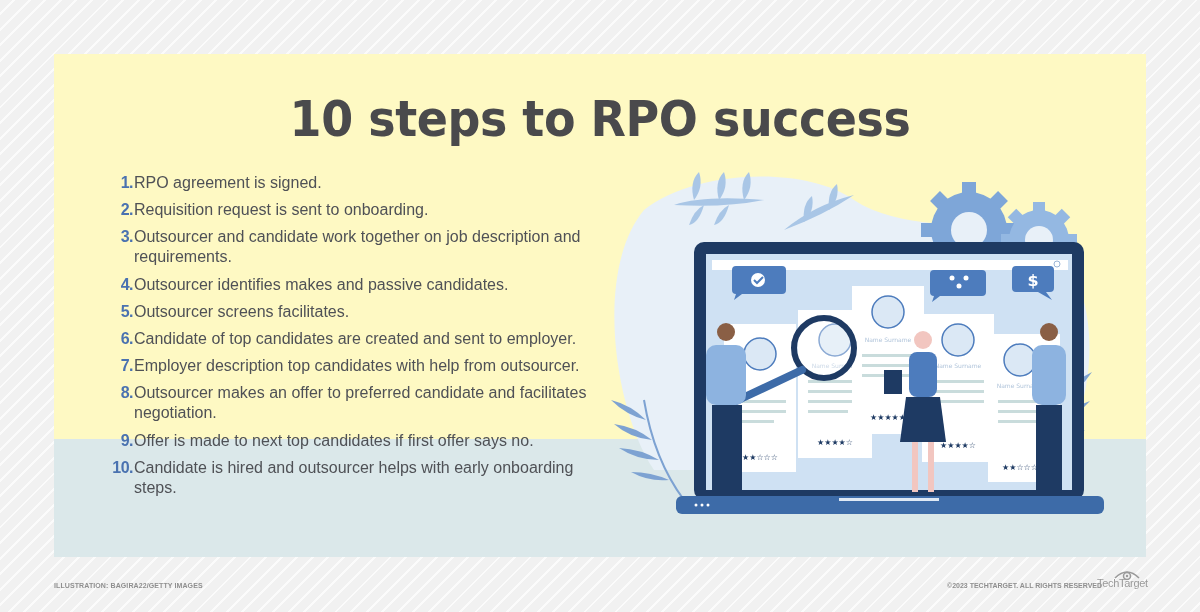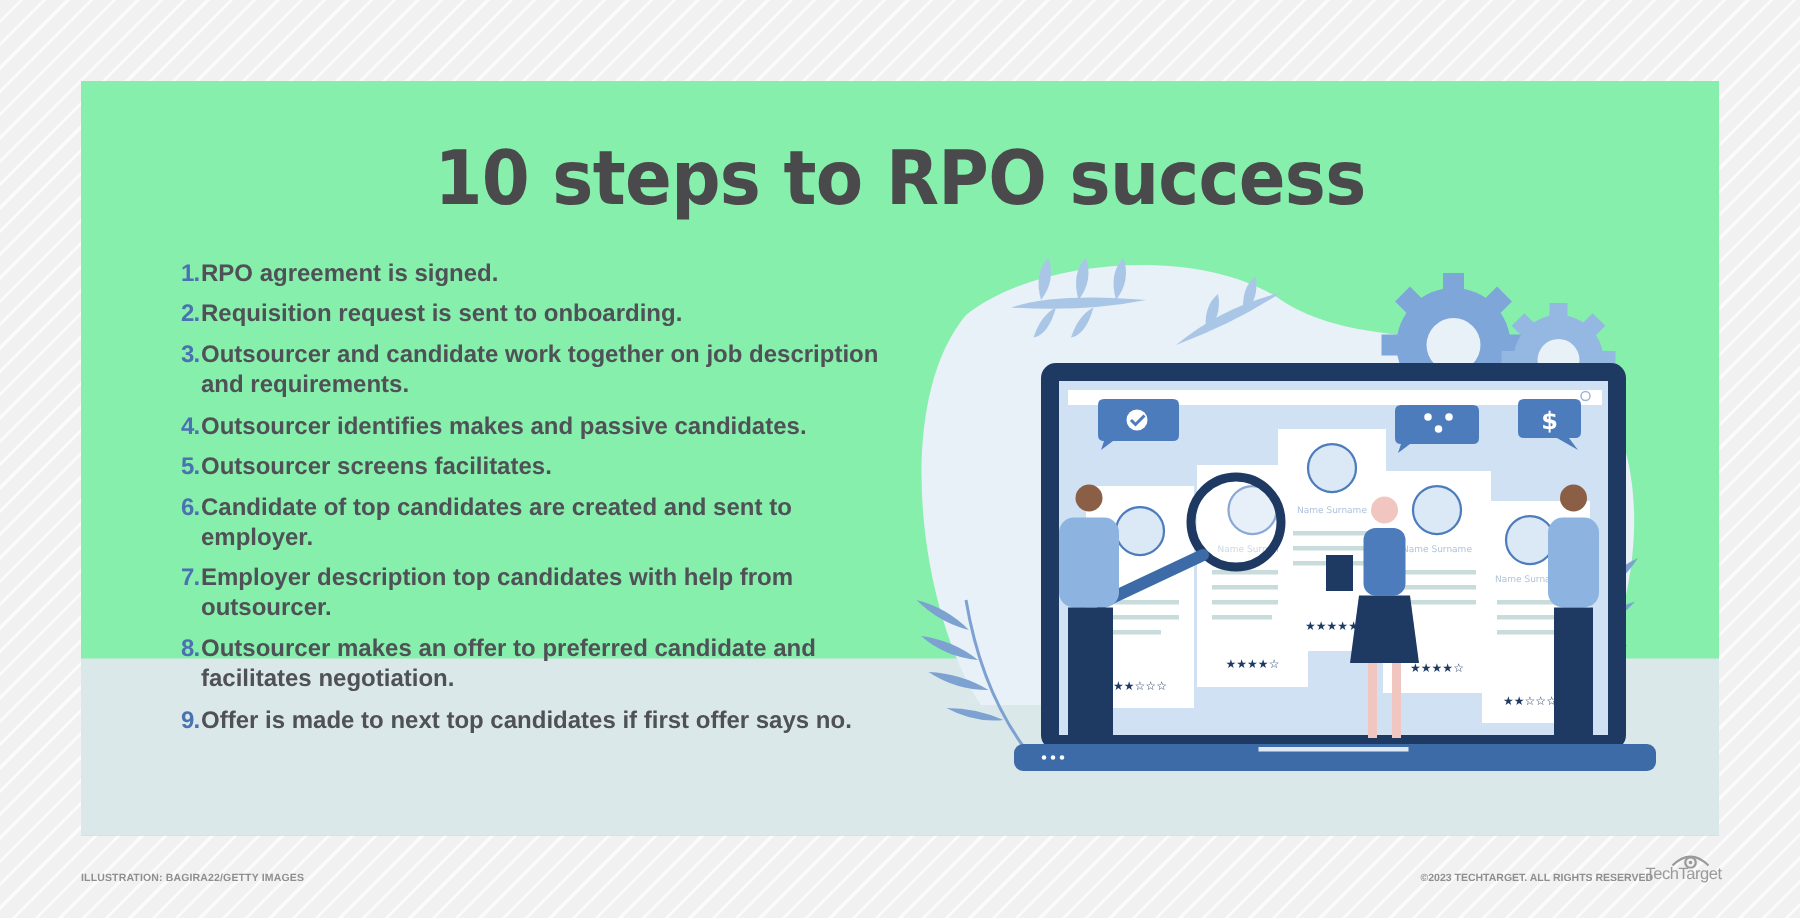--- a/index.html
+++ b/index.html
@@ -5,35 +5,35 @@
   * { box-sizing: border-box; margin: 0; padding: 0; }
   html, body { width: 1200px; height: 612px; overflow: hidden; }
   body {
     position: relative;
     font-family: "Liberation Sans", "DejaVu Sans", sans-serif;
     background-color: #f1f1f1;
     background-image: repeating-linear-gradient(135deg, #f1f1f1 0px, #f1f1f1 9px, #fbfbfb 9px, #fbfbfb 11px);
   }
   .card {
     position: absolute; left: 54px; top: 54px; width: 1092px; height: 503px;
-    background: #86efac; overflow: hidden;
+    background: #fef9c3; overflow: hidden;
   }
   .band {
     position: absolute; left: 0; top: 385px; width: 100%; height: 118px;
     background: #dbe8ea;
   }
   .title {
     position: absolute; left: 0; top: 36px; width: 100%; text-align: center;
     font-size: 50px; font-weight: 700; color: #4a4a4c; letter-spacing: -0.5px;
     font-family: "DejaVu Sans", sans-serif; transform: scaleX(0.92);
   }
   .steps { position: absolute; left: 52px; top: 119px; width: 500px; list-style: none; }
   .step { display: flex; font-size: 16px; line-height: 20px; color: #4f5156; margin-bottom: 7px; }
   .step-num { width: 28px; text-align: right; font-weight: 700; color: #4a72b0; flex: none; padding-right: 1px; letter-spacing: -0.5px; }
-  .step-text { flex: 1; font-weight: bold; }
+  .step-text { flex: 1; }
   .s3 { margin-bottom: 8px; }
 
   .illus { position: absolute; left: 530px; top: 116px; width: 520px; height: 360px; }
   .credit { position: absolute; left: 54px; top: 582px; font-size: 7px; font-weight: 700; color: #8f8f8f; letter-spacing: 0.1px; }
   .copyright { position: absolute; left: 947px; top: 582px; font-size: 7px; font-weight: 700; color: #8f8f8f; }
   .logo { position: absolute; left: 1097px; top: 566px; width: 52px; height: 28px; }
   .logo-text { position: absolute; left: 0; top: 11px; font-size: 11px; color: #9a9a9a; font-weight: 400; letter-spacing: -0.3px; }
 </style>
 </head>
 <body>
@@ -72,20 +72,24 @@
         <span class="step-num">7.</span>
         <span class="step-text">Employer description top candidates with help from outsourcer.</span>
       </li>
     <li class="step">
         <span class="step-num">8.</span>
         <span class="step-text">Outsourcer makes an offer to preferred candidate and facilitates negotiation.</span>
       </li>
     <li class="step" style="margin-top:8px">
         <span class="step-num">9.</span>
         <span class="step-text">Offer is made to next top candidates if first offer says no.</span>
+      </li>
+    <li class="step">
+        <span class="step-num">10.</span>
+        <span class="step-text">Candidate is hired and outsourcer helps with early onboarding steps.</span>
       </li>
   </ol>
 
   <svg class="illus" viewBox="0 0 520 360" xmlns="http://www.w3.org/2000/svg">
 
     <path d="M60 40 C 110 0, 220 -5, 270 30 C 330 70, 430 40, 480 90 C 520 140, 510 240, 470 300 L 70 300 C 30 240, 10 100, 60 40 Z" fill="#e8f0f8"></path>
 
     <g fill="#a9c6e6">
       <path d="M90 35 q30 -10 90 -5 q-40 8 -90 5z"></path>
       <path d="M110 30 q-5 -18 5 -28 q5 15 -5 28z"></path>

